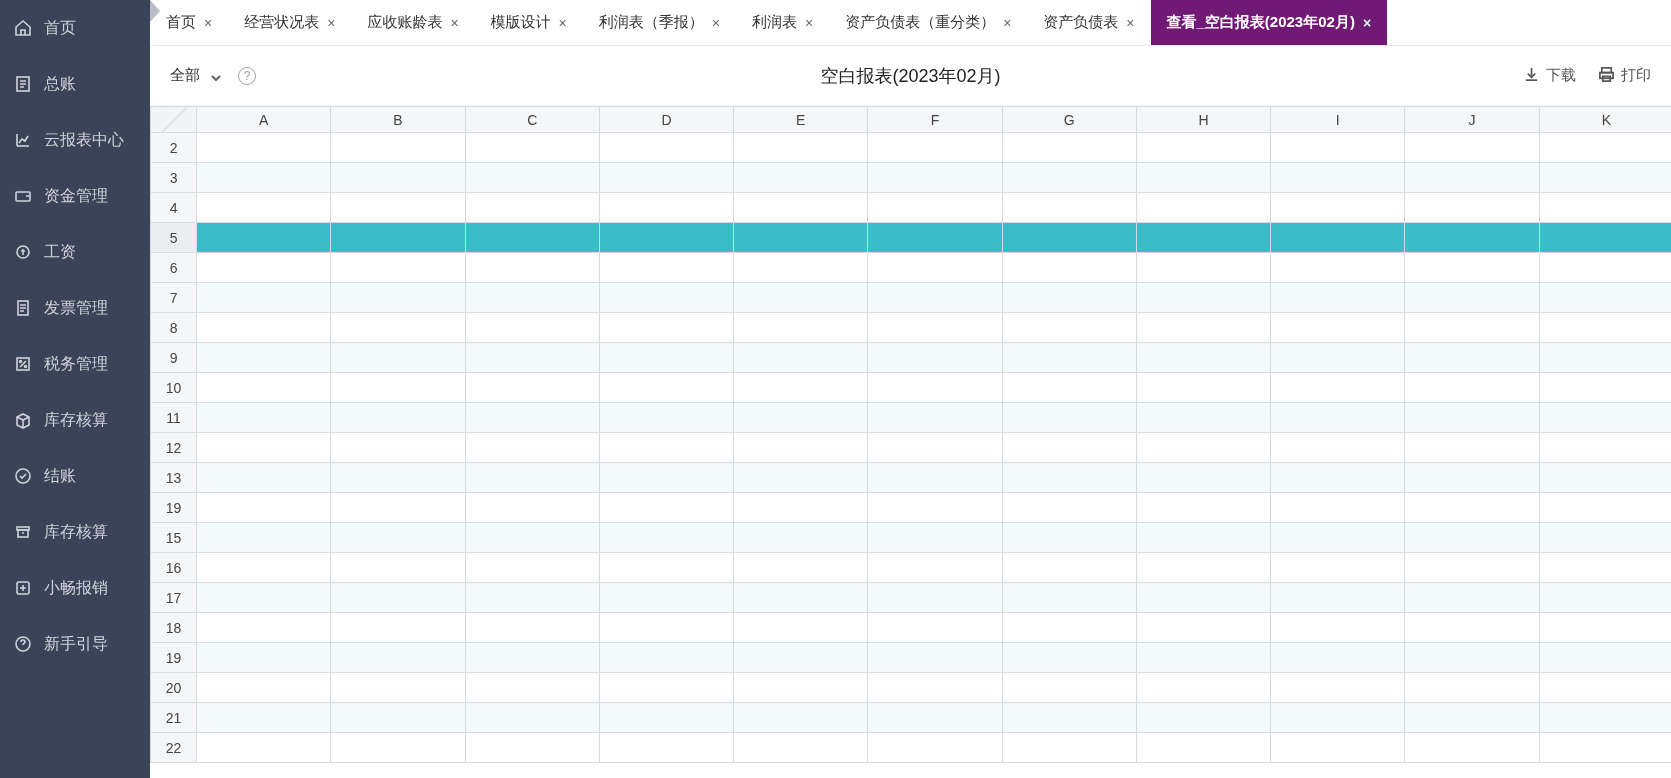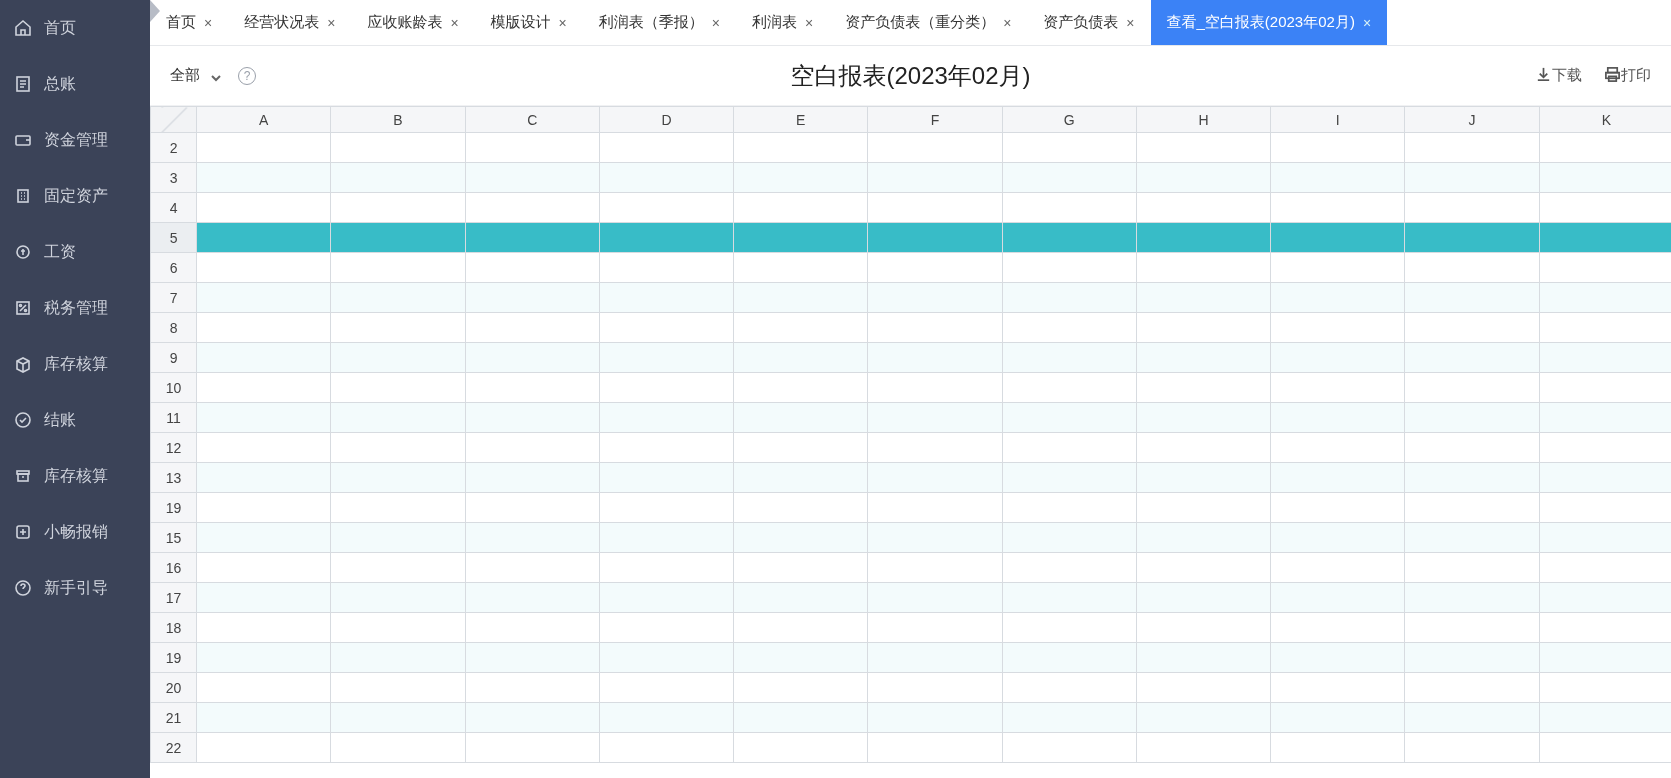--- a/index.html
+++ b/index.html
@@ -10,32 +10,32 @@
   .sidebar { width:150px; background:#3b4358; color:#cfd3dc; display:flex; flex-direction:column; position:relative; }
   .sidebar-handle { position:absolute; top:0; right:-10px; width:10px; height:22px; background:#b7bcc6; clip-path: polygon(0 0, 100% 50%, 0 100%); cursor:pointer; }
   .side-item { display:flex; align-items:center; height:56px; padding-left:14px; gap:12px; font-size:16px; cursor:pointer; }
   .side-icon { width:18px; height:18px; display:inline-flex; align-items:center; justify-content:center; }
   .side-icon svg { width:18px; height:18px; stroke:#cfd3dc; fill:none; stroke-width:1.6; }
 
   
   .main { flex:1; display:flex; flex-direction:column; min-width:0; }
   .tabs { display:flex; align-items:stretch; height:46px; border-bottom:1px solid #e6e8eb; background:#fff; }
   .tab { display:flex; align-items:center; padding:0 16px; font-size:15px; color:#333; gap:8px; cursor:pointer; white-space:nowrap; }
-  .tab.active { background:#3b82f6; color:#fff; }
+  .tab.active { background:#701a75; color:#fff;font-weight:bold; }
   .tab .close { font-size:14px; color:#666; cursor:pointer; }
   .tab.active .close { color:#d9f4f7; }
 
   .toolbar { display:flex; align-items:center; height:60px; padding:0 20px; position:relative; border-bottom:1px solid #f0f1f3; }
   .filter { display:flex; align-items:center; gap:10px; color:#333; font-size:15px; cursor:pointer; }
   .chev { width:12px; height:12px; }
   .chev svg { width:12px; height:12px; stroke:#666; fill:none; stroke-width:2; }
   .help { width:18px; height:18px; border:1.5px solid #9aa0aa; border-radius:50%; display:inline-flex; align-items:center; justify-content:center; font-size:12px; color:#9aa0aa; margin-left:6px; cursor:pointer; }
-  .title { position:absolute; left:50%; transform:translateX(-50%); font-size:24px; color:#222; }
+  .title { position:absolute; left:50%; transform:translateX(-50%); font-size:18px; color:#222; }
   .actions { margin-left:auto; display:flex; gap:22px; align-items:center; color:#555; font-size:15px; }
-  .act { display:flex; align-items:center; cursor:pointer; }
+  .act { display:flex; align-items:center; gap:6px; cursor:pointer; }
   .act svg { width:17px; height:17px; stroke:#555; fill:none; stroke-width:1.8; }
 
   
   .sheet-wrap { flex:1; overflow:hidden; }
   .sheet { border-collapse:collapse; table-layout:fixed; width:1524px; }
   .sheet th, .sheet td { border:1px solid #d7dbe0; font-size:14px; color:#444; font-weight:400; }
   .sheet .corner { width:44px; height:26px; background:linear-gradient(135deg,#f2f3f5 0 49%, #cfd3da 50% 51%, #f2f3f5 52% 100%); }
   .colhead { background:#f5f6f8; text-align:center; height:26px; width:128px; }
   .rowhead { background:#f5f6f8; text-align:center; width:44px; height:30px; }
   .cell { background:#ffffff; height:30px; }
@@ -66,43 +66,53 @@
             <svg viewBox="0 0 18 18">
               <rect x="3" y="2" width="12" height="14"></rect>
               <path d="M6 6h6M6 9h6M6 12h4"></path>
             </svg>
           </span>
           <span>总账</span>
         </div>
         <div class="side-item">
           <span class="side-icon">
             <svg viewBox="0 0 18 18">
+              <path d="M3 15V3"></path>
+              <path d="M3 15h12"></path>
+              <path d="M5 12l3-4 3 2 3-5"></path>
+            </svg>
+          </span>
+          <span>云报表中心</span>
+        </div>
+        <div class="side-item">
+          <span class="side-icon">
+            <svg viewBox="0 0 18 18">
               <rect x="2" y="5" width="14" height="9" rx="1"></rect>
               <path d="M12 9h4"></path>
             </svg>
           </span>
           <span>资金管理</span>
         </div>
         <div class="side-item">
           <span class="side-icon">
             <svg viewBox="0 0 18 18">
-              <rect x="4" y="3" width="10" height="12"></rect>
-              <path d="M7 6h1M10 6h1M7 9h1M10 9h1M7 12h1M10 12h1"></path>
-            </svg>
-          </span>
-          <span>固定资产</span>
-        </div>
-        <div class="side-item">
-          <span class="side-icon">
-            <svg viewBox="0 0 18 18">
               <circle cx="9" cy="9" r="6"></circle>
               <path d="M9 6v6M7 8h4"></path>
             </svg>
           </span>
           <span>工资</span>
+        </div>
+        <div class="side-item">
+          <span class="side-icon">
+            <svg viewBox="0 0 18 18">
+              <rect x="4" y="2" width="10" height="14"></rect>
+              <path d="M6 6h6M6 9h6M6 12h4"></path>
+            </svg>
+          </span>
+          <span>发票管理</span>
         </div>
         <div class="side-item">
           <span class="side-icon">
             <svg viewBox="0 0 18 18">
               <rect x="3" y="3" width="12" height="12"></rect>
               <path d="M6 12l6-6"></path>
               <circle cx="6.5" cy="6.5" r="1"></circle>
               <circle cx="11.5" cy="11.5" r="1"></circle>
             </svg>
           </span>

